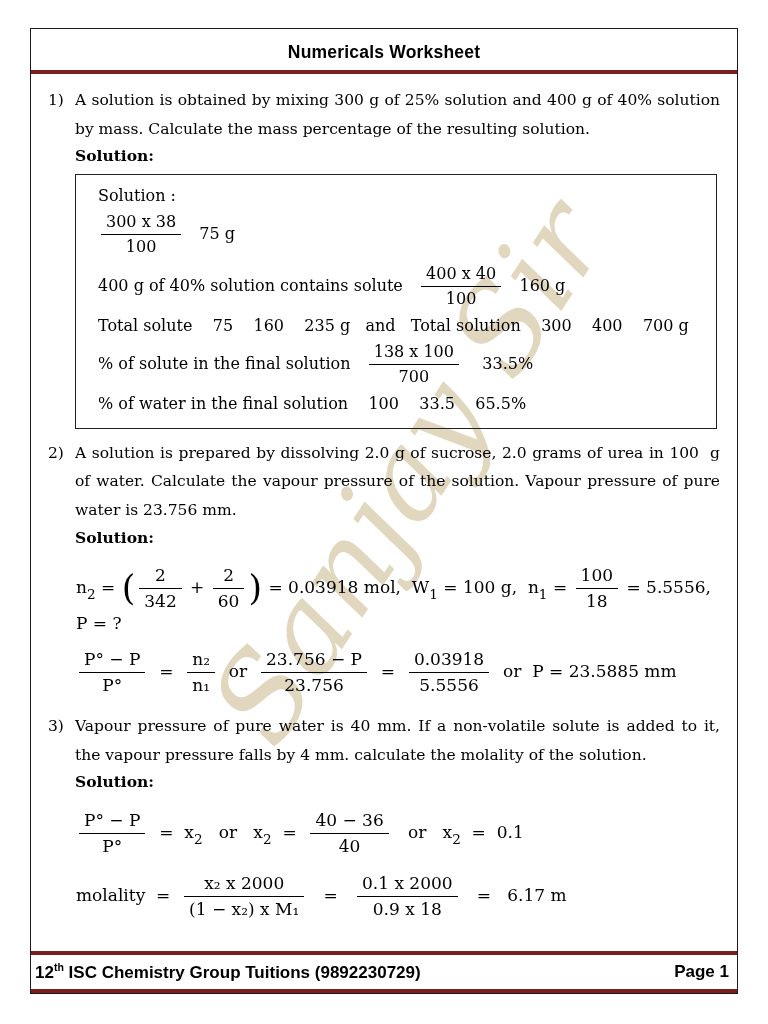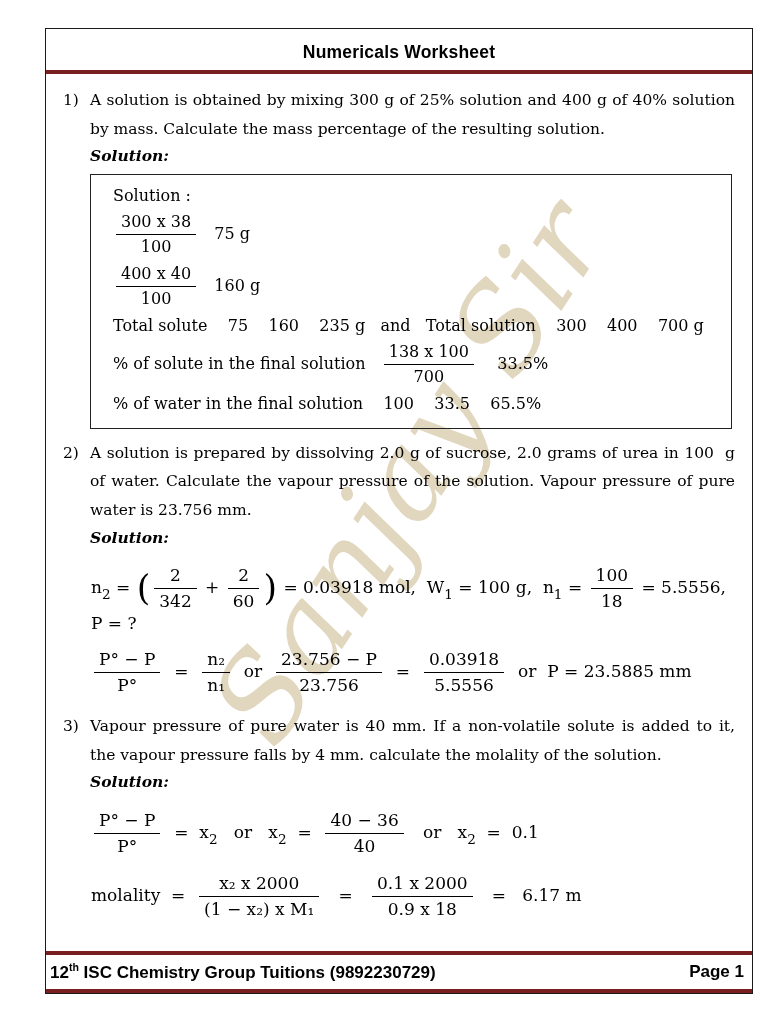--- a/index.html
+++ b/index.html
@@ -9,36 +9,36 @@
     overflow:hidden; font-family:"DejaVu Serif", serif; color:#000;
   }
   .watermark {
     position:absolute; left:408px; top:472px;
     transform:translate(-50%,-50%) rotate(-57deg);
     font-family:"DejaVu Serif", serif; font-style:italic;
     font-size:118px; color:#c9b689; opacity:0.55;
     white-space:nowrap; z-index:0; pointer-events:none;
   }
   .sheet {
-    position:absolute; left:45px; top:28px; width:708px; height:966px;
+    position:absolute; left:30px; top:28px; width:708px; height:966px;
     border:1.6px solid #1a1a1a; display:flex; flex-direction:column;
     z-index:1; background:transparent; overflow:hidden;
   }
   .title {
     text-align:center; font-family:"Liberation Sans", sans-serif;
     font-weight:700; font-size:17.5px; letter-spacing:0.2px;
     padding:13px 0 7px;
   }
   .hrule { height:3px; border-top:3.2px solid #7a1f1f; border-bottom:1.3px solid #7a1f1f; }
   .content { flex:1 1 auto; padding:12px 17px 0 17px; }
   .question { margin-bottom:2px; }
   .qrow { display:flex; font-size:15.5px; line-height:1.85; }
   .qnum { flex:0 0 27px; }
   .qtext { flex:1 1 auto; text-align:justify; }
-  .sol-label { margin-left:27px; font-weight:bold; font-style:italic; font-size:15.5px; line-height:1.7; }
+  .sol-label { margin-left:27px; font-weight:bold; font-size:15.5px; line-height:1.7; }
   .solution-box {
     border:1.5px solid #222; margin:4px 3px 10px 27px;
     padding:4px 22px 8px; font-size:16px;
   }
   .box-line { margin:7px 0; white-space:pre-wrap; }
   .formula { margin:14px 0 16px 28px; font-size:17px; white-space:pre-wrap; }
   .frac { display:inline-block; vertical-align:middle; text-align:center; margin:0 3px; }
   .fnum { display:block; padding:0 5px 2px; line-height:1.25; }
   .fden { display:block; border-top:1.6px solid #000; padding:2px 5px 0; line-height:1.25; }
   .fsub { font-size:0.8em; vertical-align:-0.45em; }
@@ -66,21 +66,21 @@
 
       <section class="question">
         <div class="qrow">
           <span class="qnum">1)</span>
           <span class="qtext">A solution is obtained by mixing 300 g of 25% solution and 400 g of 40% solution by mass. Calculate the mass percentage of the resulting solution.</span>
         </div>
         <div class="sol-label">Solution:</div>
         <div class="solution-box">
           <div class="box-line"><span class="ftext">Solution :</span></div>
           <div class="box-line"><span class="frac"><span class="fnum">300 x 38</span><span class="fden">100</span></span><span class="ftext">   75 g</span></div>
-          <div class="box-line"><span class="frac"><span class="fnum">400 x 40</span><span class="fden">100</span></span><span class="ftext">   160 g</span></div>
+          <div class="box-line"><span class="ftext">400 g of 40% solution contains solute   </span><span class="frac"><span class="fnum">400 x 40</span><span class="fden">100</span></span><span class="ftext">   160 g</span></div>
           <div class="box-line"><span class="ftext">Total solute    75    160    235 g   and   Total solution    300    400    700 g</span></div>
           <div class="box-line"><span class="ftext">% of solute in the final solution   </span><span class="frac"><span class="fnum">138 x 100</span><span class="fden">700</span></span><span class="ftext">    33.5%</span></div>
           <div class="box-line"><span class="ftext">% of water in the final solution    100    33.5    65.5%</span></div>
         </div>
       </section>
 
       <section class="question">
         <div class="qrow">
           <span class="qnum">2)</span>
           <span class="qtext">A solution is prepared by dissolving 2.0 g of sucrose, 2.0 grams of urea in 100&nbsp;&nbsp;g of water. Calculate the vapour pressure of the solution. Vapour pressure of pure water is 23.756 mm.</span>

